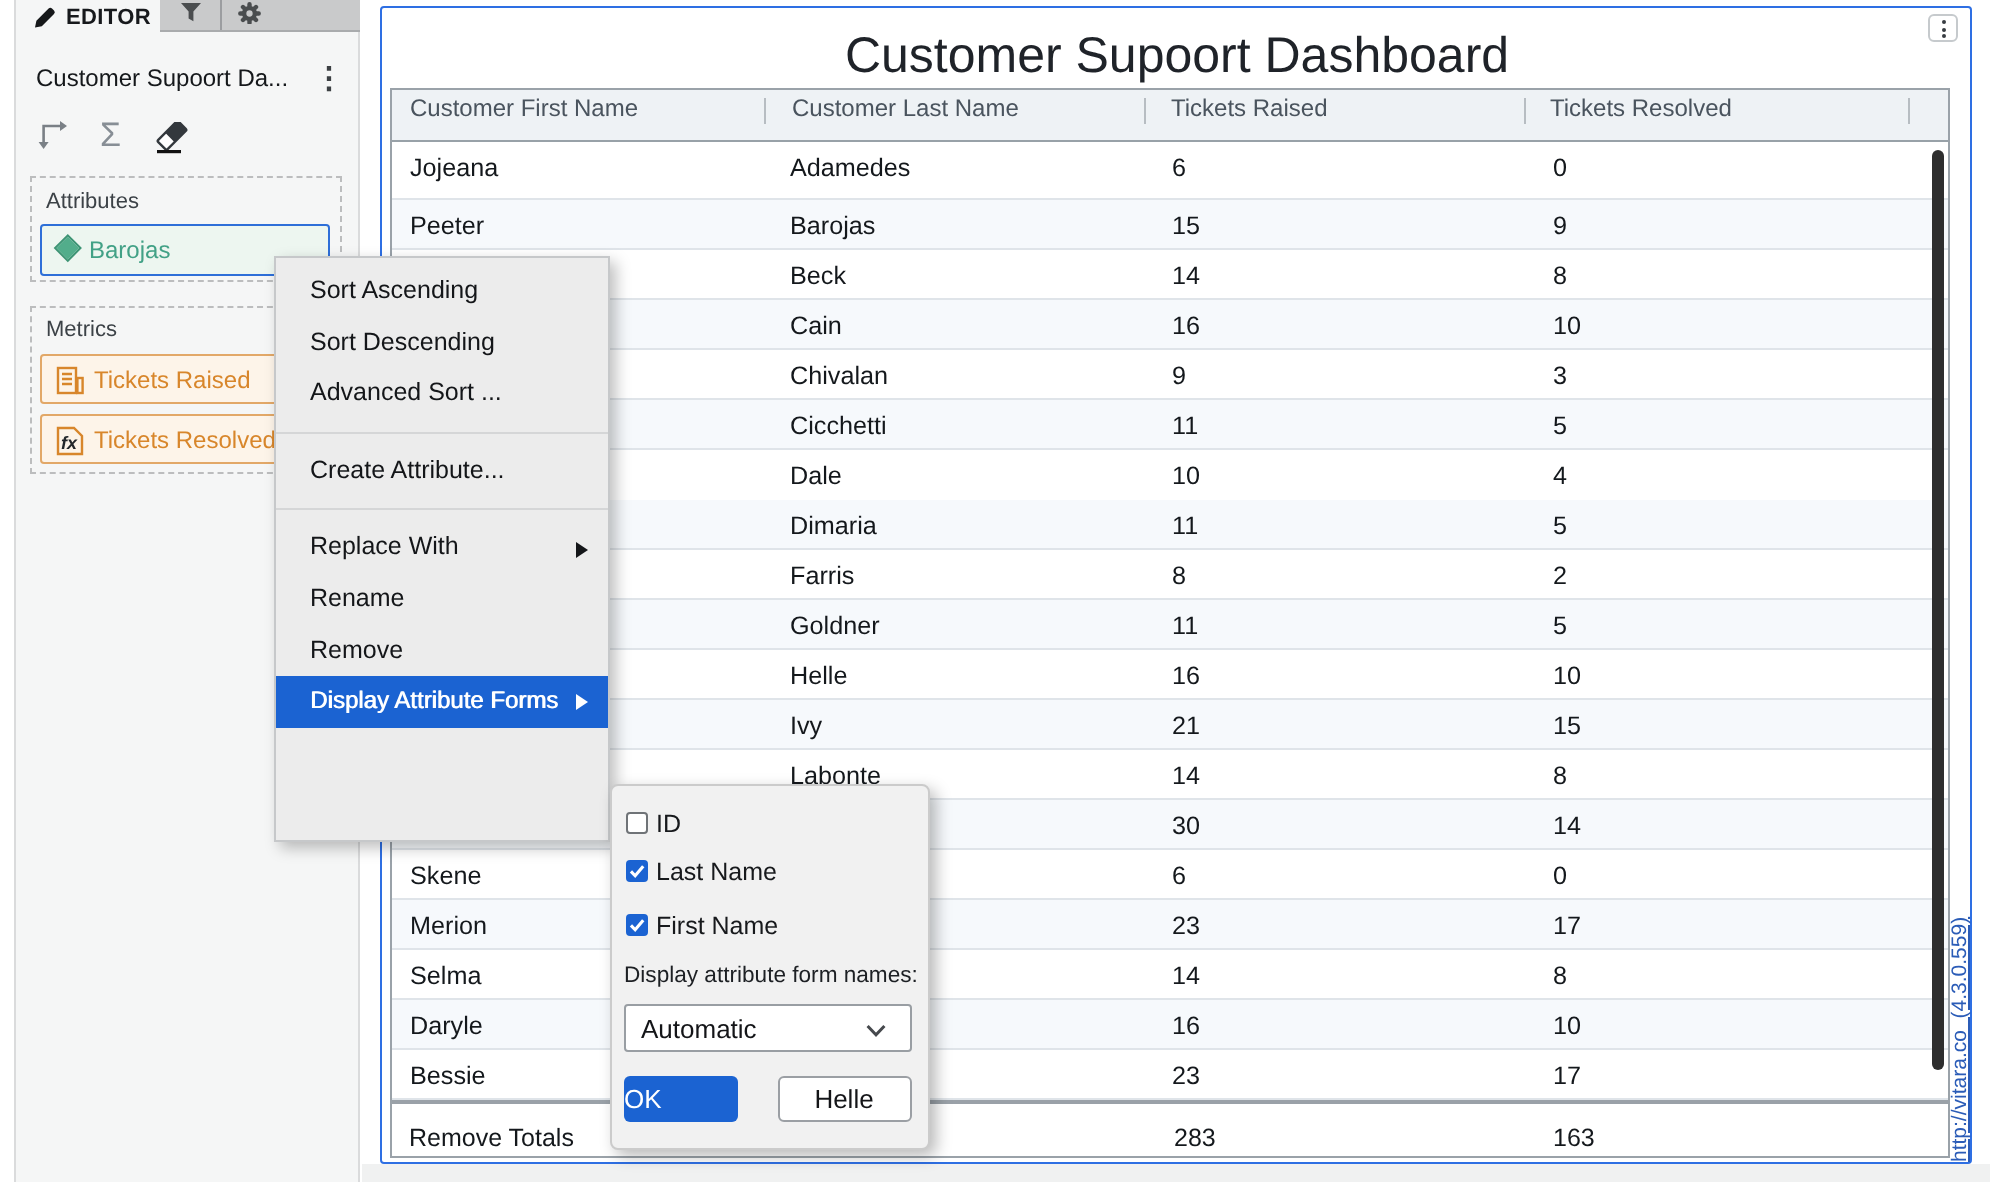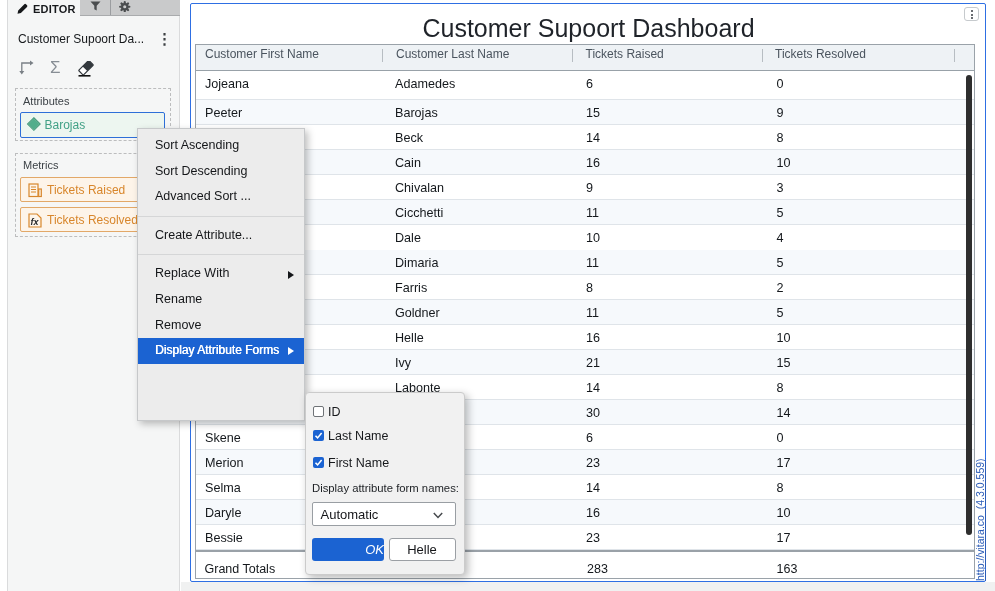--- a/index.html
+++ b/index.html
@@ -59,21 +59,21 @@
 
 #sub { position:absolute; left:305px; top:392px; width:160px; height:183px; background:#f1f1f1; border:1px solid #cbcbcb; border-radius:4px; box-shadow:3px 3px 8px rgba(0,0,0,.28); }
 .cbrow { position:absolute; left:6.5px; font-size:12.5px; color:#17191c; height:13px; }
 .cb { position:absolute; left:0; top:0.5px; width:11px; height:11px; border-radius:2px; }
 .cb.off { background:#fff; border:1.5px solid #6f7377; }
 .cb.on { background:#1b63d2; }
 .cbrow b { font-weight:normal; position:absolute; left:15.5px; top:-0.5px; white-space:nowrap; }
 #sublbl { position:absolute; left:6px; top:89px; font-size:11.3px; color:#1d2024; }
 #subsel { position:absolute; left:5.5px; top:108.5px; width:144px; height:24.5px; background:#fff; border:1px solid #999ea3; border-radius:2px; }
 #subsel span { left:8px; top:4.5px; font-size:13px; color:#141518; }
-#okbtn { position:absolute; left:6px; top:144.5px; width:72px; height:23px; background:#1b63d2; border-radius:3px; color:#fff; font-size:13px; text-align:right; line-height:23px;font-style:italic; }
+#okbtn { position:absolute; left:6px; top:144.5px; width:57px; height:23px; background:#1b63d2; border-radius:3px; color:#fff; font-size:13px; text-align:left; line-height:23px; }
 #cxbtn { position:absolute; left:82.5px; top:144.5px; width:67px; height:23px; background:#fff; border:1px solid #9b9fa4; border-radius:3px; color:#141518; font-size:13px; text-align:center; line-height:21px; }
 </style></head><body>
 
 <div id="panel"></div>
 <div id="tabgray"></div>
 <div id="tabsep"></div>
 <svg class="abs" style="left:16px;top:2px" width="13" height="13" viewBox="0 0 13 13">
     <path d="M1.5 11.8 L2.2 8.4 L8.3 2.3 A1.2 1.2 0 0 1 10 2.3 L11 3.3 A1.2 1.2 0 0 1 11 5 L4.9 11.1 Z" fill="#16181a"></path>
   </svg>
 <div id="editorlbl">EDITOR</div>
@@ -262,21 +262,21 @@
     <span style="left:390.5px;top:6px">16</span>
     <span style="left:581px;top:6px">10</span>
   </div>
 <div class="row" style="top:524.5px;height:25px">
     <span style="left:9.5px;top:6px">Bessie</span>
     <span style="left:199.5px;top:6px">Birch</span>
     <span style="left:390.5px;top:6px">23</span>
     <span style="left:581px;top:6px">17</span>
   </div>
 <div id="gtot">
-    <span style="left:9px">Grand Totals</span>
+    <span style="left:9px">Remove Totals</span>
     <span style="left:391.5px">283</span>
     <span style="left:581px">163</span>
   </div>
 <div id="sbar"></div>
 <div id="btmstrip"></div>
 <div id="vurl">http://vitara.co&nbsp;&nbsp;(4.3.0.559)</div>
 
 <div id="menu">
   <div class="mi">Sort Ascending</div>
   <div class="mi">Sort Descending</div>

